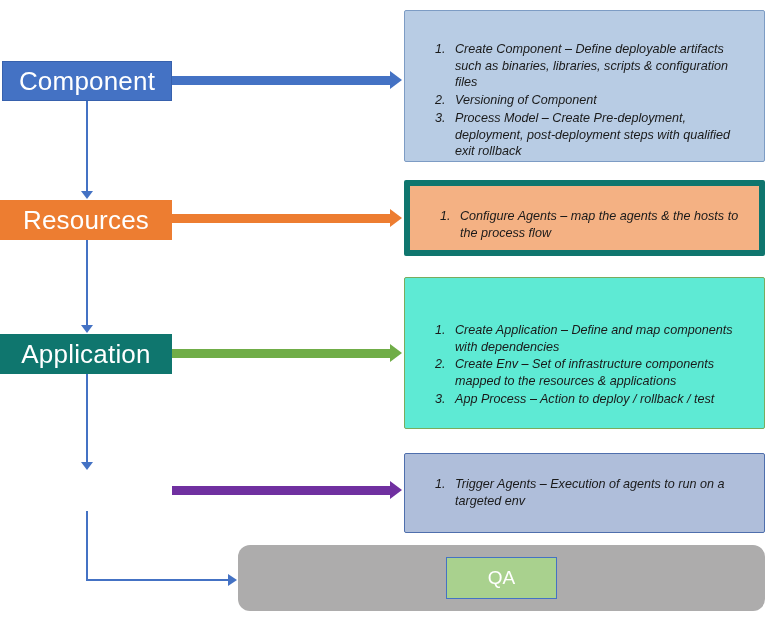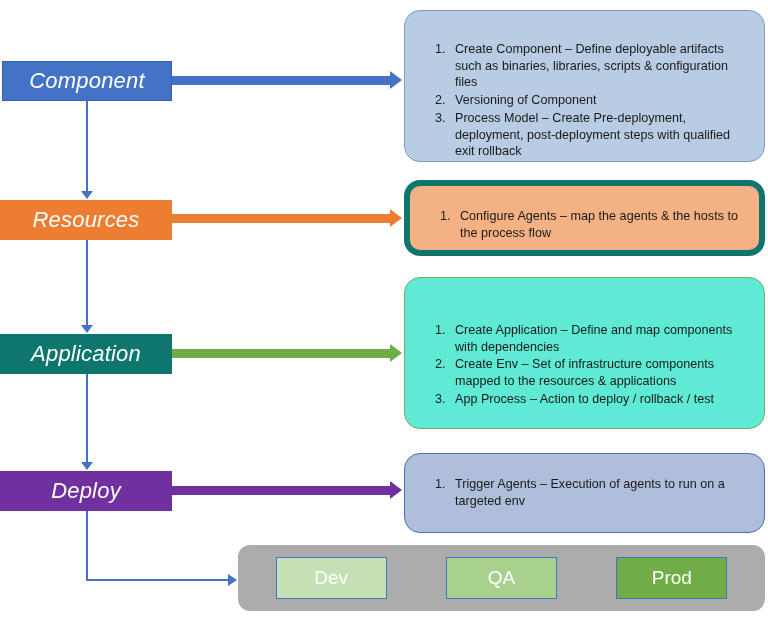--- a/index.html
+++ b/index.html
@@ -9,39 +9,39 @@
     font-family:"Liberation Sans", sans-serif;
     overflow:hidden;
   }
   #stage{position:relative;width:768px;height:617px;}
 
   
   .stage-box{
     position:absolute;
     display:flex;align-items:center;justify-content:center;
     color:#ffffff;
-    font-size:22px;
+    font-size:26px;
     letter-spacing:.2px;
     white-space:nowrap;
-    font-style:italic;
   }
   .stage-component{left:2px;top:61px;width:170px;height:40px;background:#4472C4;border:1px solid #3761ad;box-sizing:border-box;}
   .stage-resources{left:0px;top:200px;width:172px;height:40px;background:#ED7D31;}
   .stage-application{left:0px;top:334px;width:172px;height:40px;background:#0f766e;}
   .stage-deploy{left:0px;top:471px;width:172px;height:40px;background:#7030A0;}
 
   
   .panel{
     position:absolute;
     box-sizing:border-box;
-    border-radius:16px;
+    border-radius:2px;
     padding:12px 14px 12px 18px;
     color:#1a1a1a;
     font-size:12.6px;
     line-height:1.33;
+    font-style:italic;
   }
   .panel ol{margin:0;padding:0 0 0 26px;list-style:decimal;}
   .panel ol li{margin:0 0 1px 0;padding-left:6px;}
   .panel-component{left:404px;top:10px;width:361px;height:152px;background:#B8CCE4;border:1px solid #7d9cc4;}
   .panel-component ol{padding-top:18px;}
   .panel-resources{left:404px;top:180px;width:361px;height:76px;background:#F4B183;border:6px solid #0f766e;}
   .panel-resources ol{padding-top:10px;}
   .panel-application{left:404px;top:277px;width:361px;height:152px;background:#5eead4;border:1px solid #7aab5d;}
   .panel-application ol{padding-top:32px;}
   .panel-deploy{left:404px;top:453px;width:361px;height:80px;background:#AFBEDA;border:1px solid #4f6fad;}
@@ -126,23 +126,20 @@
 
   <div class="stage-box stage-component">
     <span>Component</span>
   </div>
   <div class="stage-box stage-resources">
     <span>Resources</span>
   </div>
   <div class="stage-box stage-application">
     <span>Application</span>
   </div>
-  <div class="stage-box stage-deploy">
-    <span>Deploy</span>
-  </div>
 
   <div class="panel panel-component">
     <ol>
       <li>Create Component – Define deployable artifacts such as binaries, libraries, scripts &amp; configuration files</li>
       <li>Versioning of Component</li>
       <li>Process Model – Create Pre-deployment, deployment, post-deployment steps with qualified exit rollback</li>
     </ol>
   </div>
 
   <div class="panel panel-resources">
@@ -160,25 +157,19 @@
   </div>
 
   <div class="panel panel-deploy">
     <ol>
       <li>Trigger Agents – Execution of agents to run on a targeted env</li>
     </ol>
   </div>
 
   <div class="env-container">
     <div class="env-row">
-      <div class="env-box" style="background:#C5E0B4;">
-        <span>Dev</span>
-      </div>
       <div class="env-box" style="background:#A9D18E;">
         <span>QA</span>
-      </div>
-      <div class="env-box" style="background:#70AD47;">
-        <span>Prod</span>
       </div>
     </div>
   </div>
 
 </div>
 
 </body></html>

